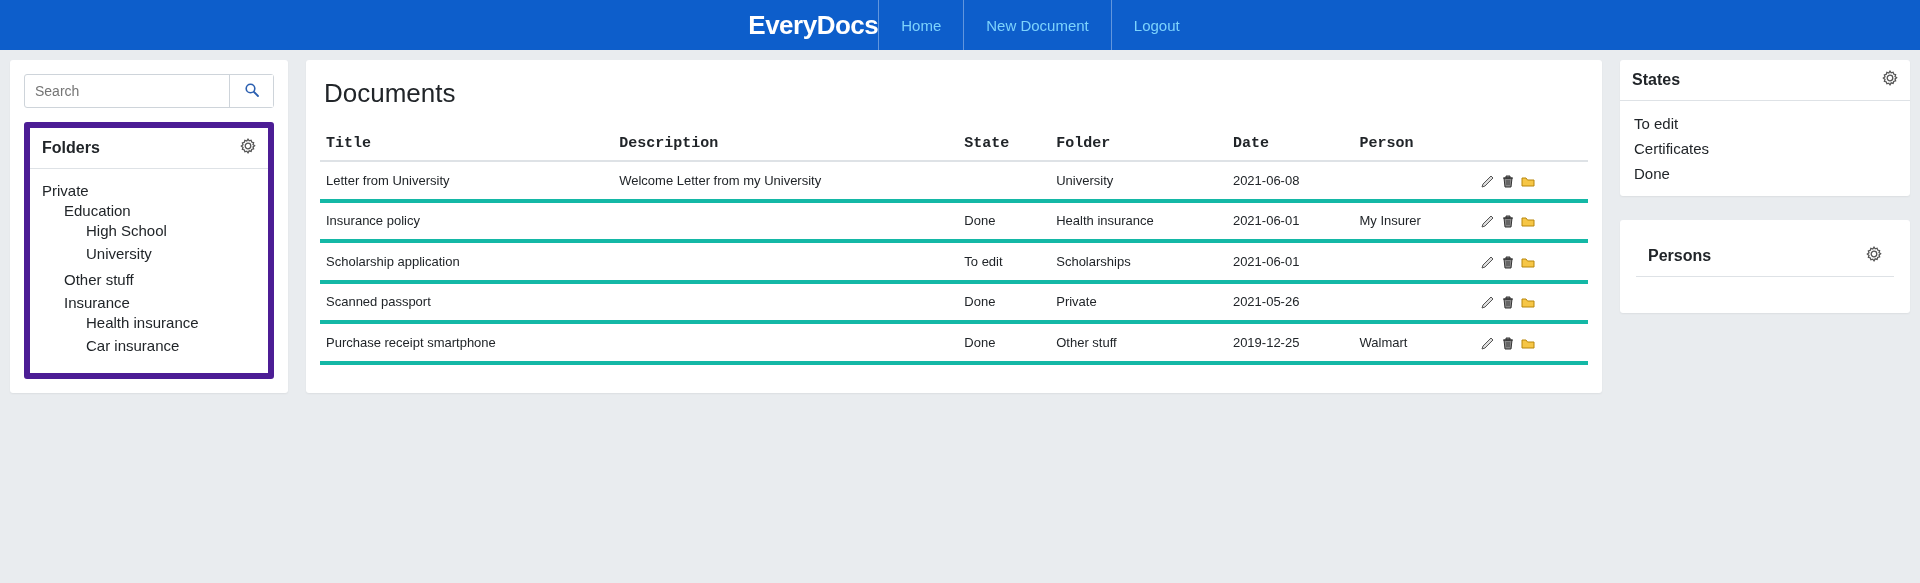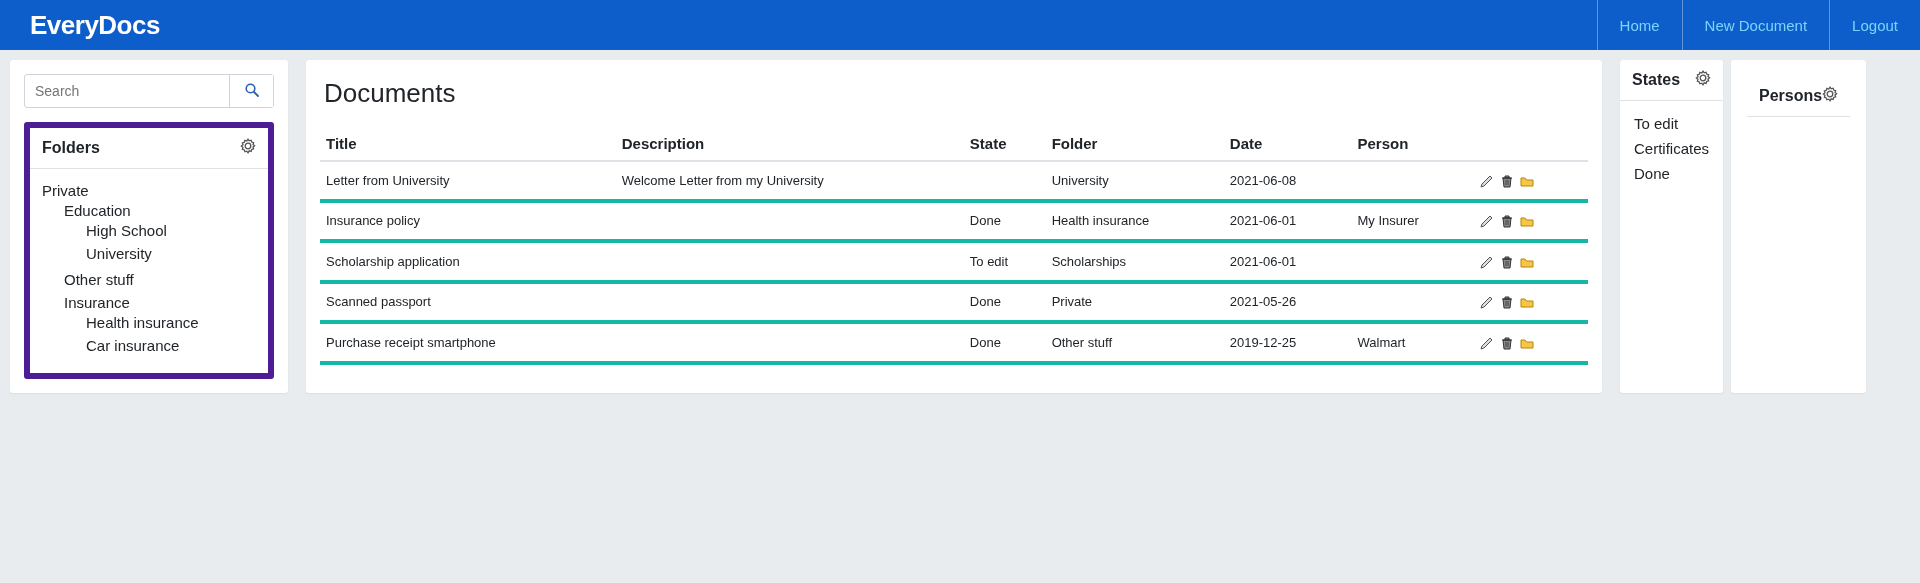--- a/index.html
+++ b/index.html
@@ -1,50 +1,50 @@
 <!DOCTYPE html>
 <html><head>
 <meta charset="utf-8">
 <style>
   * { box-sizing: border-box; margin: 0; padding: 0; }
   body { font-family: "Segoe UI", Arial, sans-serif; background: #e9ecef; color: #212529; font-size: 15px; }
   
   
-  .header { background: #0d5ecb; color: #fff; height: 50px; display: flex; align-items: center; justify-content: space-between; padding: 0 0 0 30px; }
+  .header { background: #0d5ecb; color: #fff; height: 50px; display: flex; align-items: center; justify-content: center; padding: 0 0 0 30px; }
   .brand { font-size: 26px; font-weight: 700; letter-spacing: -0.5px; }
   .nav { display: flex; height: 100%; }
   .nav a { color: #7dd3fc; text-decoration: none; padding: 0 22px; display: flex; align-items: center; font-size: 15px; border-left: 1px solid rgba(255,255,255,0.35); }
   
   
   .wrap { display: flex; gap: 18px; padding: 10px; }
   .panel { background: #fff; border-radius: 3px; box-shadow: 0 1px 2px rgba(0,0,0,0.06); padding: 14px; }
   .left { width: 278px; flex-shrink: 0; }
   .center { flex: 1; }
-  .right { width: 290px; flex-shrink: 0; display: flex; flex-direction: row; gap: 8px; }
+  .right { width: 290px; flex-shrink: 0; display: flex; flex-direction: column; gap: 24px; }
   
   
   .search-row { display: flex; border: 1px solid #ced4da; border-radius: 3px; margin-bottom: 14px; }
   .search-row input { flex: 1; border: none; padding: 8px 10px; font-size: 14px; outline: none; background: transparent; }
   .search-btn { width: 44px; border: none; background: #fff; border-left: 1px solid #ced4da; cursor: pointer; display:flex; align-items:center; justify-content:center; }
   
   
   .card { border: 6px solid #4c1d95; border-radius: 3px; }
   .card-head { display: flex; justify-content: space-between; align-items: center; padding: 10px 12px; border-bottom: 1px solid #dee2e6; font-weight: 700; font-size: 16px; }
   .card-body { padding: 10px 12px; }
   .gear { cursor: pointer; display:inline-flex; }
   
   
   .tree ul { list-style: none; padding-left: 22px; }
   .tree > ul { padding-left: 0; }
   .tree li { padding: 3px 0; cursor: pointer; }
   
   
   h1.page-title { font-size: 26px; font-weight: 400; margin: 4px 0 18px 4px; }
   table { width: 100%; border-collapse: collapse; }
-  th { text-align: left; font-weight: 700; padding: 8px 6px; border-bottom: 2px solid #dee2e6; font-size: 15px; }
+  th { text-align: left; font-weight: 700; padding: 8px 6px; border-bottom: 2px solid #dee2e6; font-size: 15px; font-family: Liberation Mono, monospace; }
   td { padding: 10px 6px; border-bottom: 4px solid #14b8a6; vertical-align: middle; font-size: 13px; }
   .actions { white-space: nowrap; }
   .actions span { cursor: pointer; margin: 0 1px; display:inline-flex; vertical-align:middle; }
   
   
   .simple-list { list-style: none; }
   .simple-list li { padding: 4px 2px; cursor: pointer; }
   
   
   svg.icon { width: 16px; height: 16px; }

